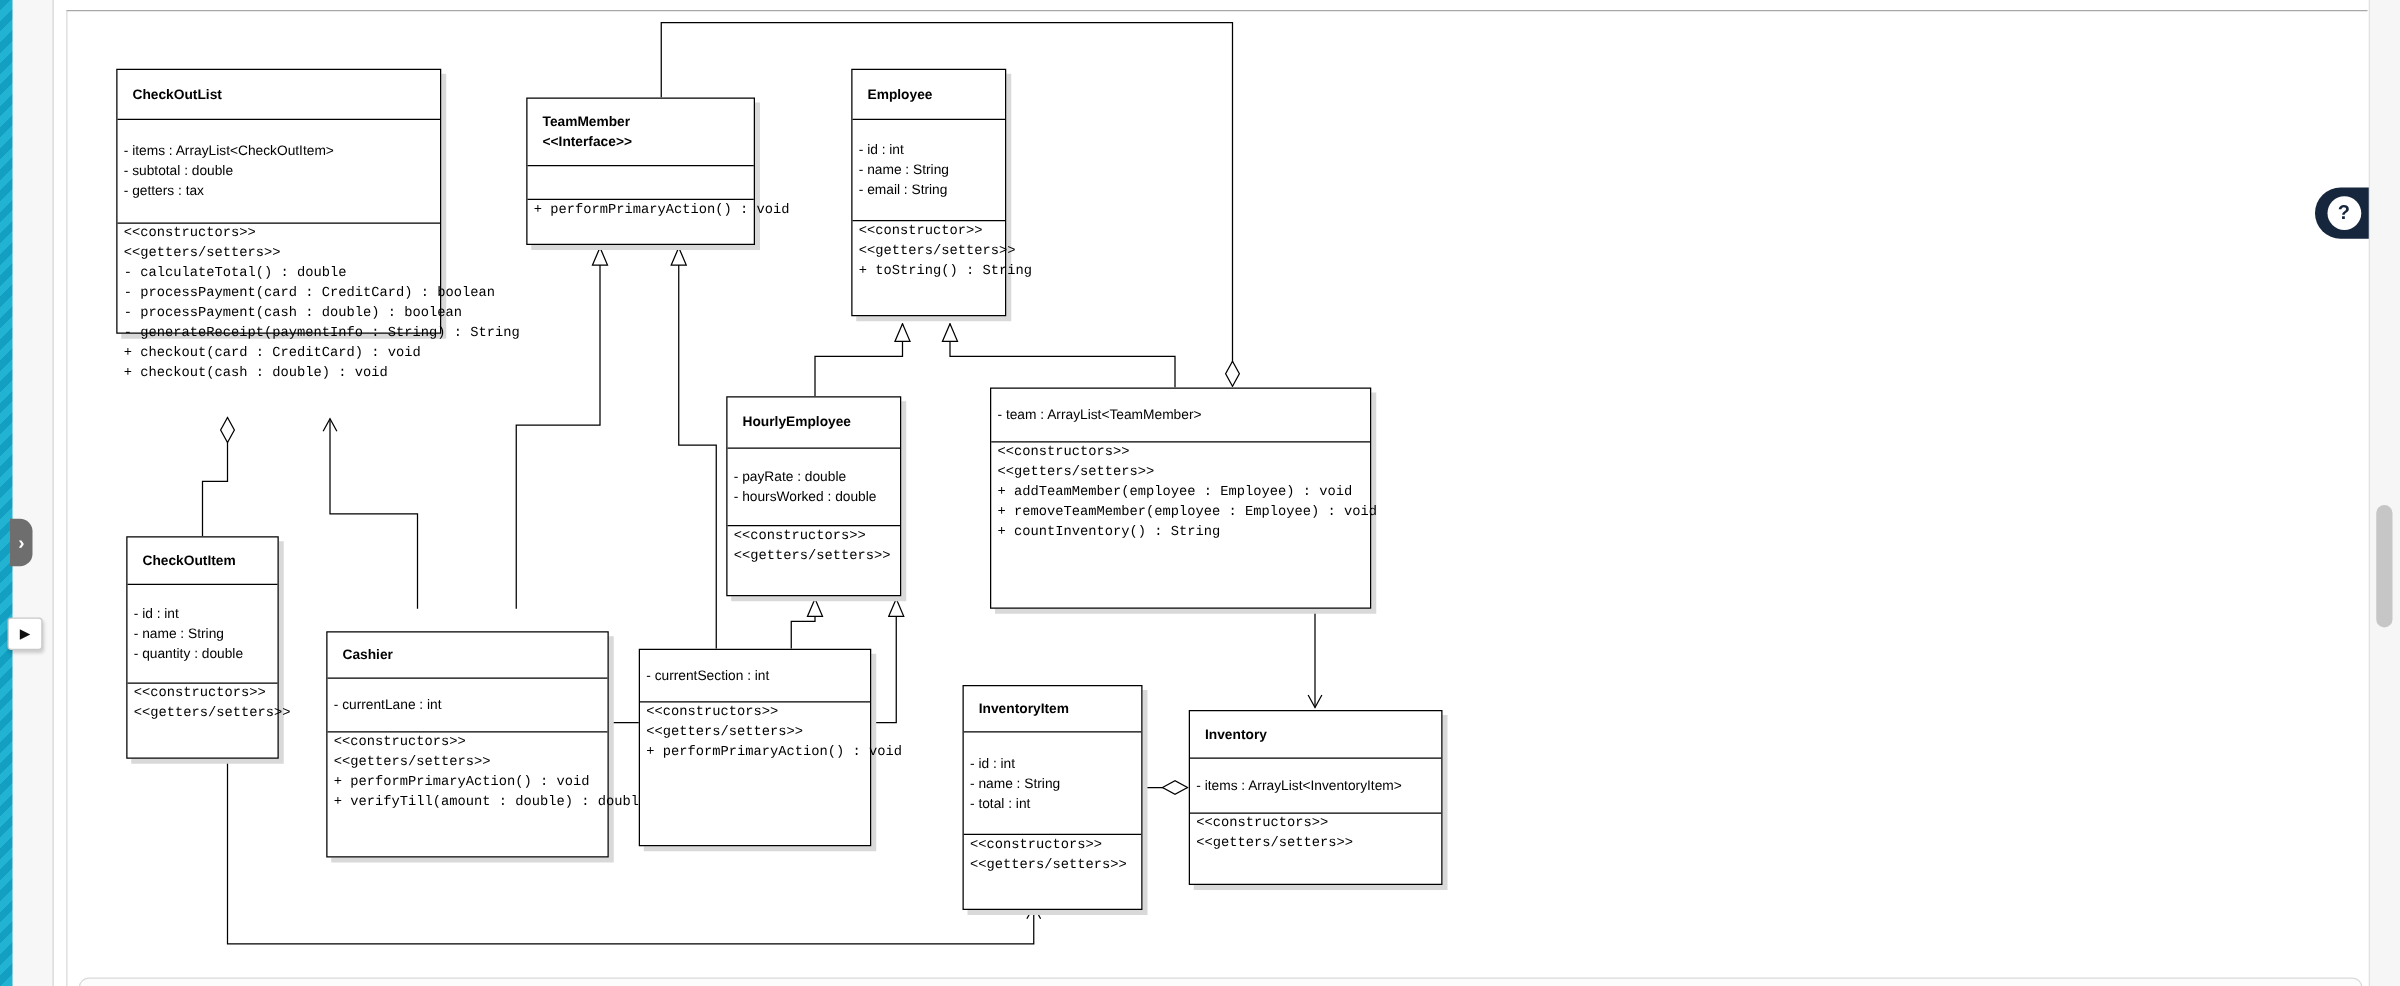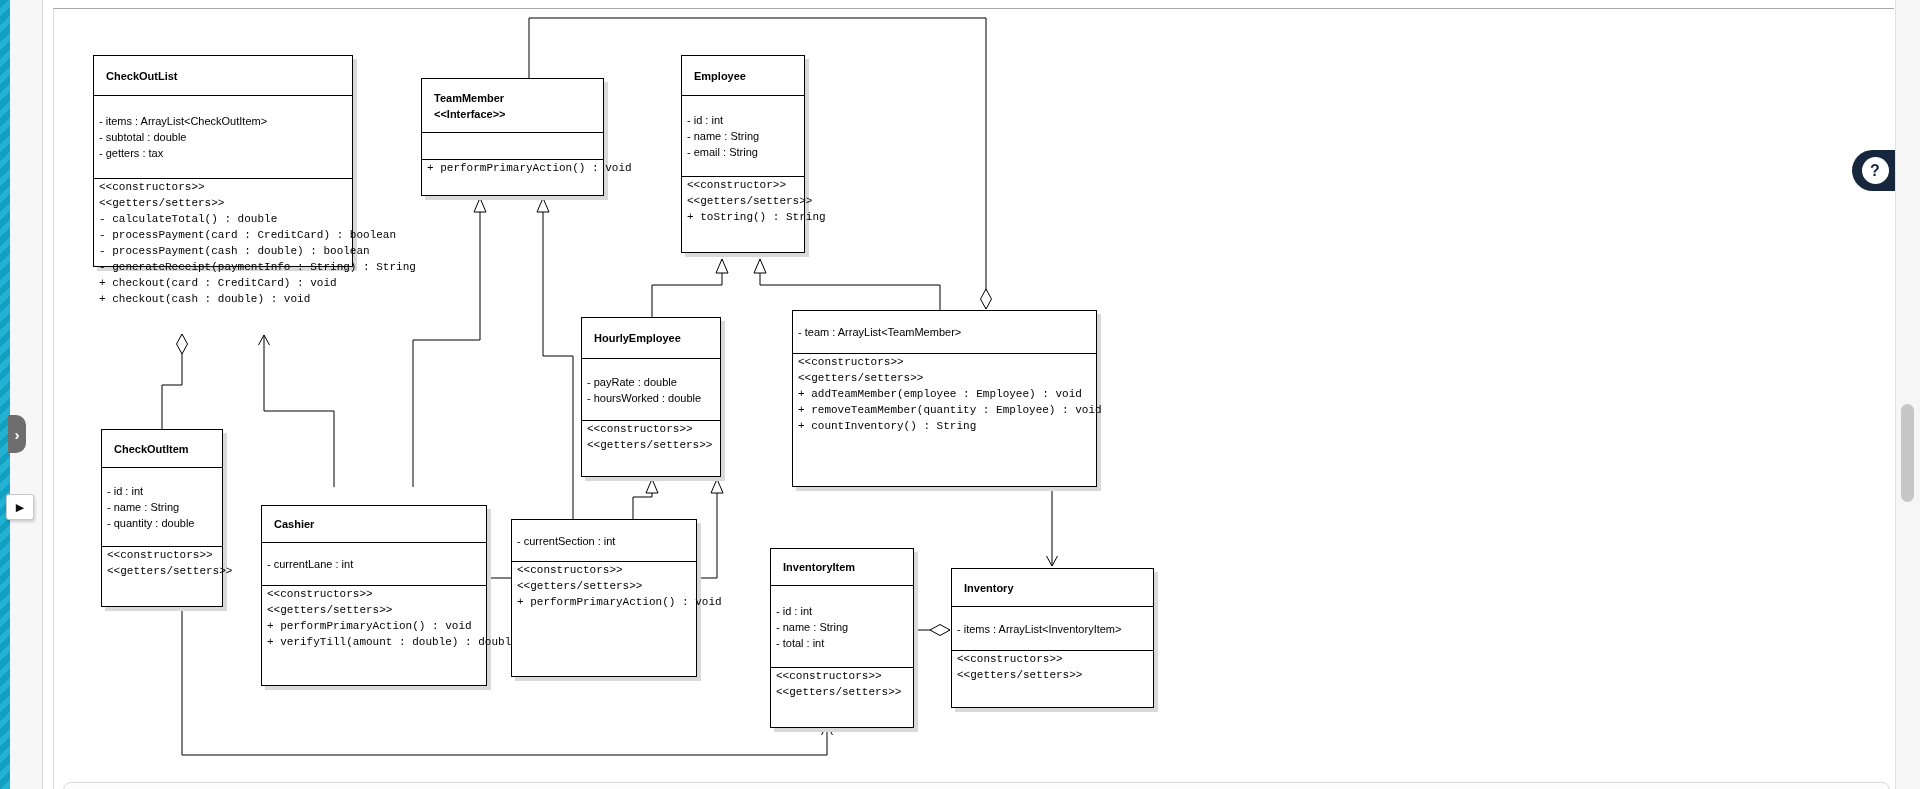--- a/index.html
+++ b/index.html
@@ -170,21 +170,21 @@
   </div>
 
   <div class="uml-box" style="left:792px;top:310px;width:305px;height:177px">
     <div class="uml-attrs" style="height:43px">
         <div class="member-line">- team : ArrayList&lt;TeamMember&gt;</div>
       </div>
     <div class="uml-methods">
         <div class="member-line">&lt;&lt;constructors&gt;&gt;</div>
         <div class="member-line">&lt;&lt;getters/setters&gt;&gt;</div>
         <div class="member-line">+ addTeamMember(employee : Employee) : void</div>
-        <div class="member-line">+ removeTeamMember(quantity : Employee) : void</div>
+        <div class="member-line">+ removeTeamMember(employee : Employee) : void</div>
         <div class="member-line">+ countInventory() : String</div>
       </div>
   </div>
 
   <div class="uml-box" style="left:101px;top:429px;width:122px;height:178px">
     <div class="uml-title" style="height:38px">
         <div class="member-line">CheckOutItem</div>
       </div>
     <div class="uml-attrs" style="height:79px">
         <div class="member-line">- id : int</div>

